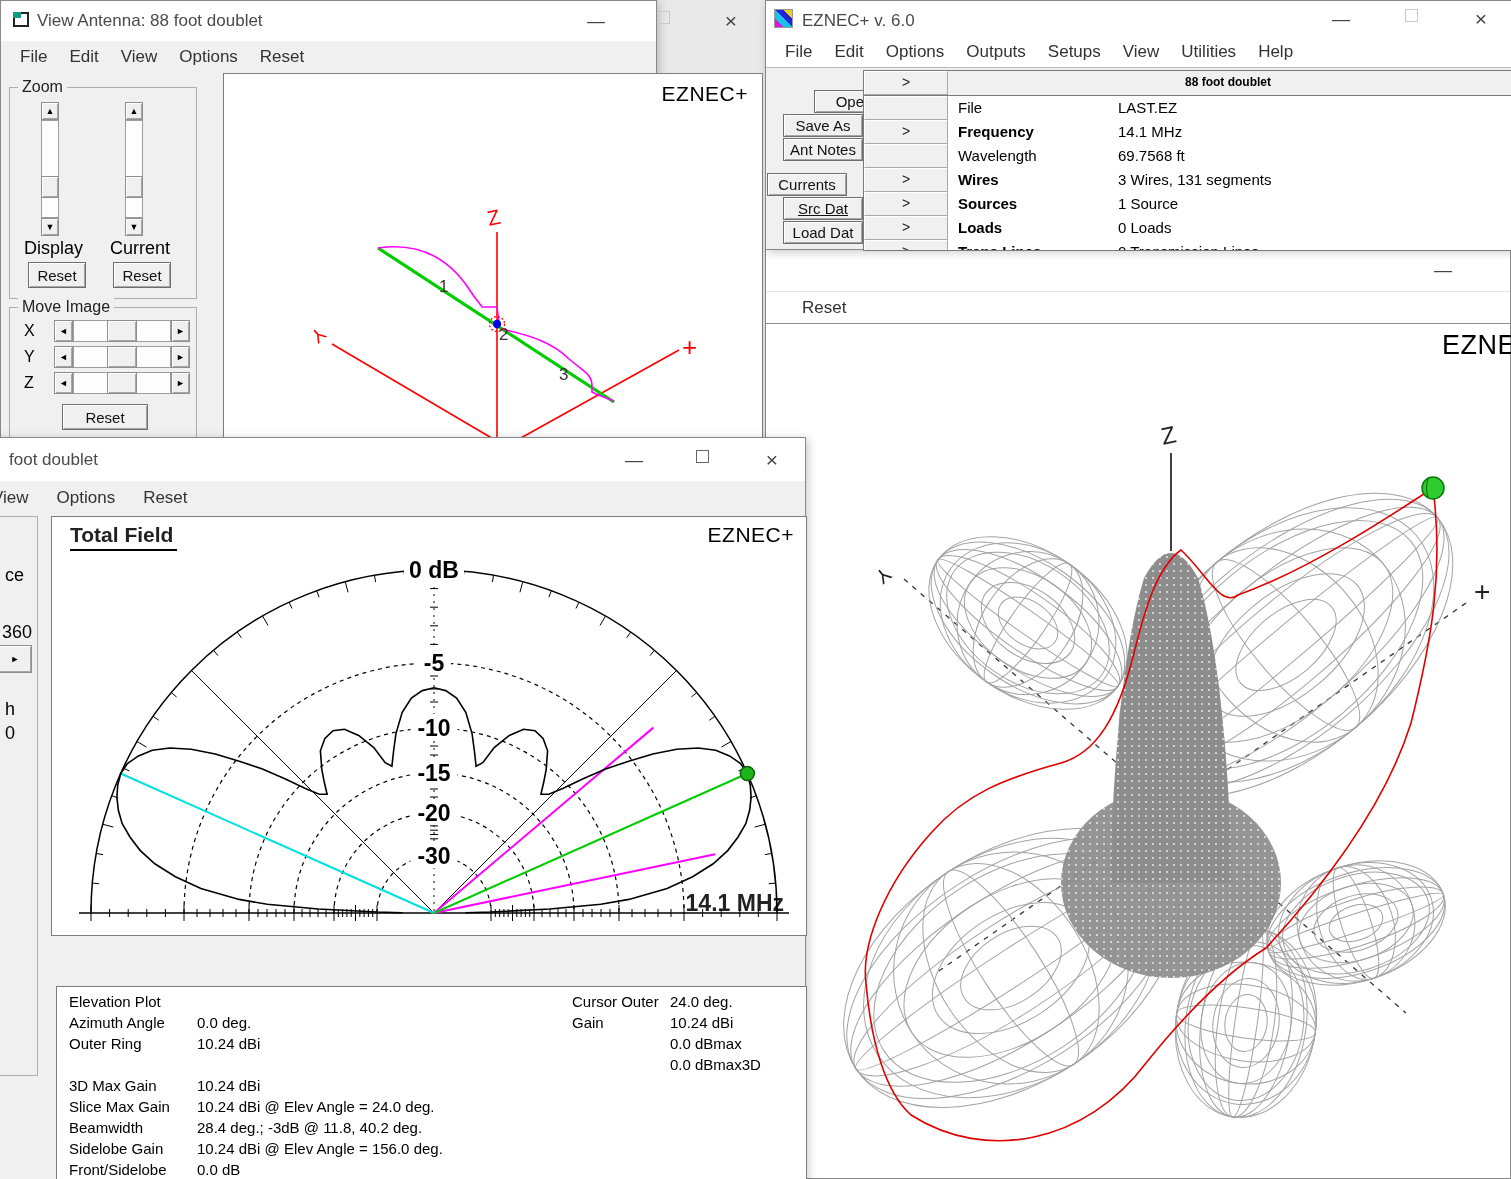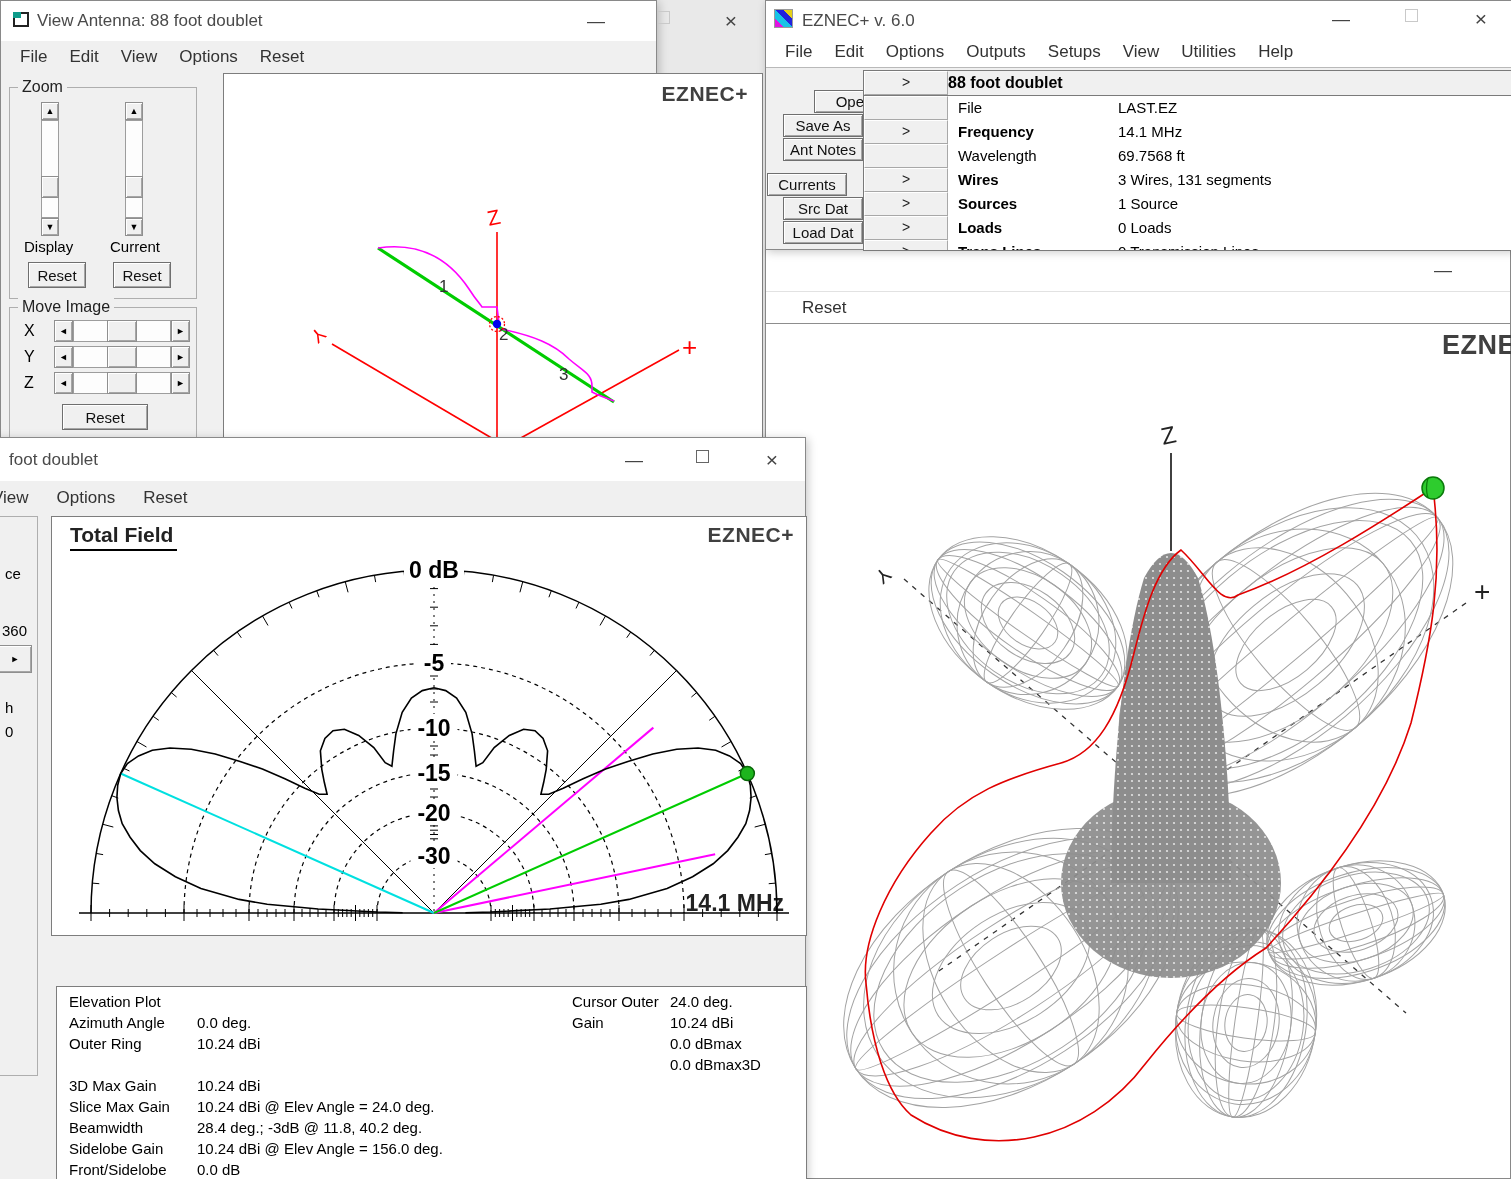--- a/index.html
+++ b/index.html
@@ -24,29 +24,29 @@
   .plotpanel{position:absolute;background:#fff;border:1px solid #7d7d7d;box-sizing:border-box}
   
   .eztable{position:absolute;left:97px;top:69px;width:700px;height:181px;background:#fff;border:1px solid #7a7a7a;box-sizing:border-box;overflow:hidden}
   .thead{display:flex;height:24px;background:#f0f0f0;border-bottom:1px solid #7a7a7a}
   .trow{display:flex;height:24px;background:#fff}
   .chv{width:84px;flex:0 0 84px;background:#f0f0f0;border:1px solid #a8a8a8;border-top-color:#fff;border-left-color:#fff;
        box-sizing:border-box;text-align:center;font-size:14px;color:#222;line-height:21px}
   .t-name{width:160px;flex:0 0 160px;padding-left:10px;font-size:15px;line-height:23px;color:#000}
   .t-val{flex:1;font-size:15px;line-height:23px;color:#000}
   .bold-row .t-name{font-weight:bold}
-  .thead .hlbl{flex:1;font-weight:bold;font-size:16px;line-height:23px;color:#000;max-width:560px}
+  .thead .hlbl{flex:1;text-align:center;font-weight:bold;font-size:12px;line-height:23px;color:#000;max-width:560px}
   
   .stats{position:absolute;background:#fff;border:1px solid #7d7d7d;box-sizing:border-box;font-size:15px;color:#000}
   .srow{display:flex;height:21px;line-height:21px}
   .srow .sl{width:128px;flex:0 0 128px;padding-left:12px}
   .srow .sv{flex:1}
   .srow2 .sl{width:98px;flex:0 0 98px;padding-left:0}
-  .frag{position:absolute;font-size:15px;color:#000}
-  .brand{position:absolute;font-size:21px;font-weight:700;color:#404040;letter-spacing:.5px}
+  .frag{position:absolute;font-size:18px;color:#000}
+  .brand{position:absolute;font-size:21px;font-weight:400;color:#000000;letter-spacing:.5px}
   svg text{font-family:"Liberation Sans",sans-serif}
 </style>
 </head>
 <body>
 
 <div class="win" id="win3d" style="left:765px;top:247px;width:746px;height:932px;background:#fff">
   <div class="tbar" style="height:43px;border-bottom:1px solid #e2e2e2">
     <span class="wbtn" style="left:660px;top:10px">—</span>
   </div>
   <div class="menubar" style="height:31px;padding-left:25px;border-bottom:1px solid #8d8d8d">
@@ -178,21 +178,21 @@
       <span class="mi">Help</span>
     </div>
   <div id="fbtns">
       <button class="btn95" style="left: 17px; top: 89px; width: 80px; height: 23px; margin-left: 31px;">Open</button>
       <button class="btn95" style="left: 17px; top: 113px; width: 80px; height: 23px;">Save As</button>
       <button class="btn95" style="left: 17px; top: 137px; width: 80px; height: 23px;">Ant Notes</button>
     </div>
 
   <div id="dbtns">
       <button class="btn95" style="left: 1px; top: 172px; width: 80px; height: 23px;">Currents</button>
-      <button class="btn95" style="left: 17px; top: 196px; width: 80px; height: 23px;">Src Dat</button>
+      <button class="btn95" style="left: 17px; top: 196px; width: 80px; height: 23px; text-decoration: underline;">Src Dat</button>
       <button class="btn95" style="left: 17px; top: 220px; width: 80px; height: 23px;">Load Dat</button>
     </div>
   <div class="eztable">
     <div class="thead">
       <span class="chv">&gt;</span>
       <span class="hlbl">88 foot doublet</span>
     </div>
     <div>
 
     <div class="trow">

